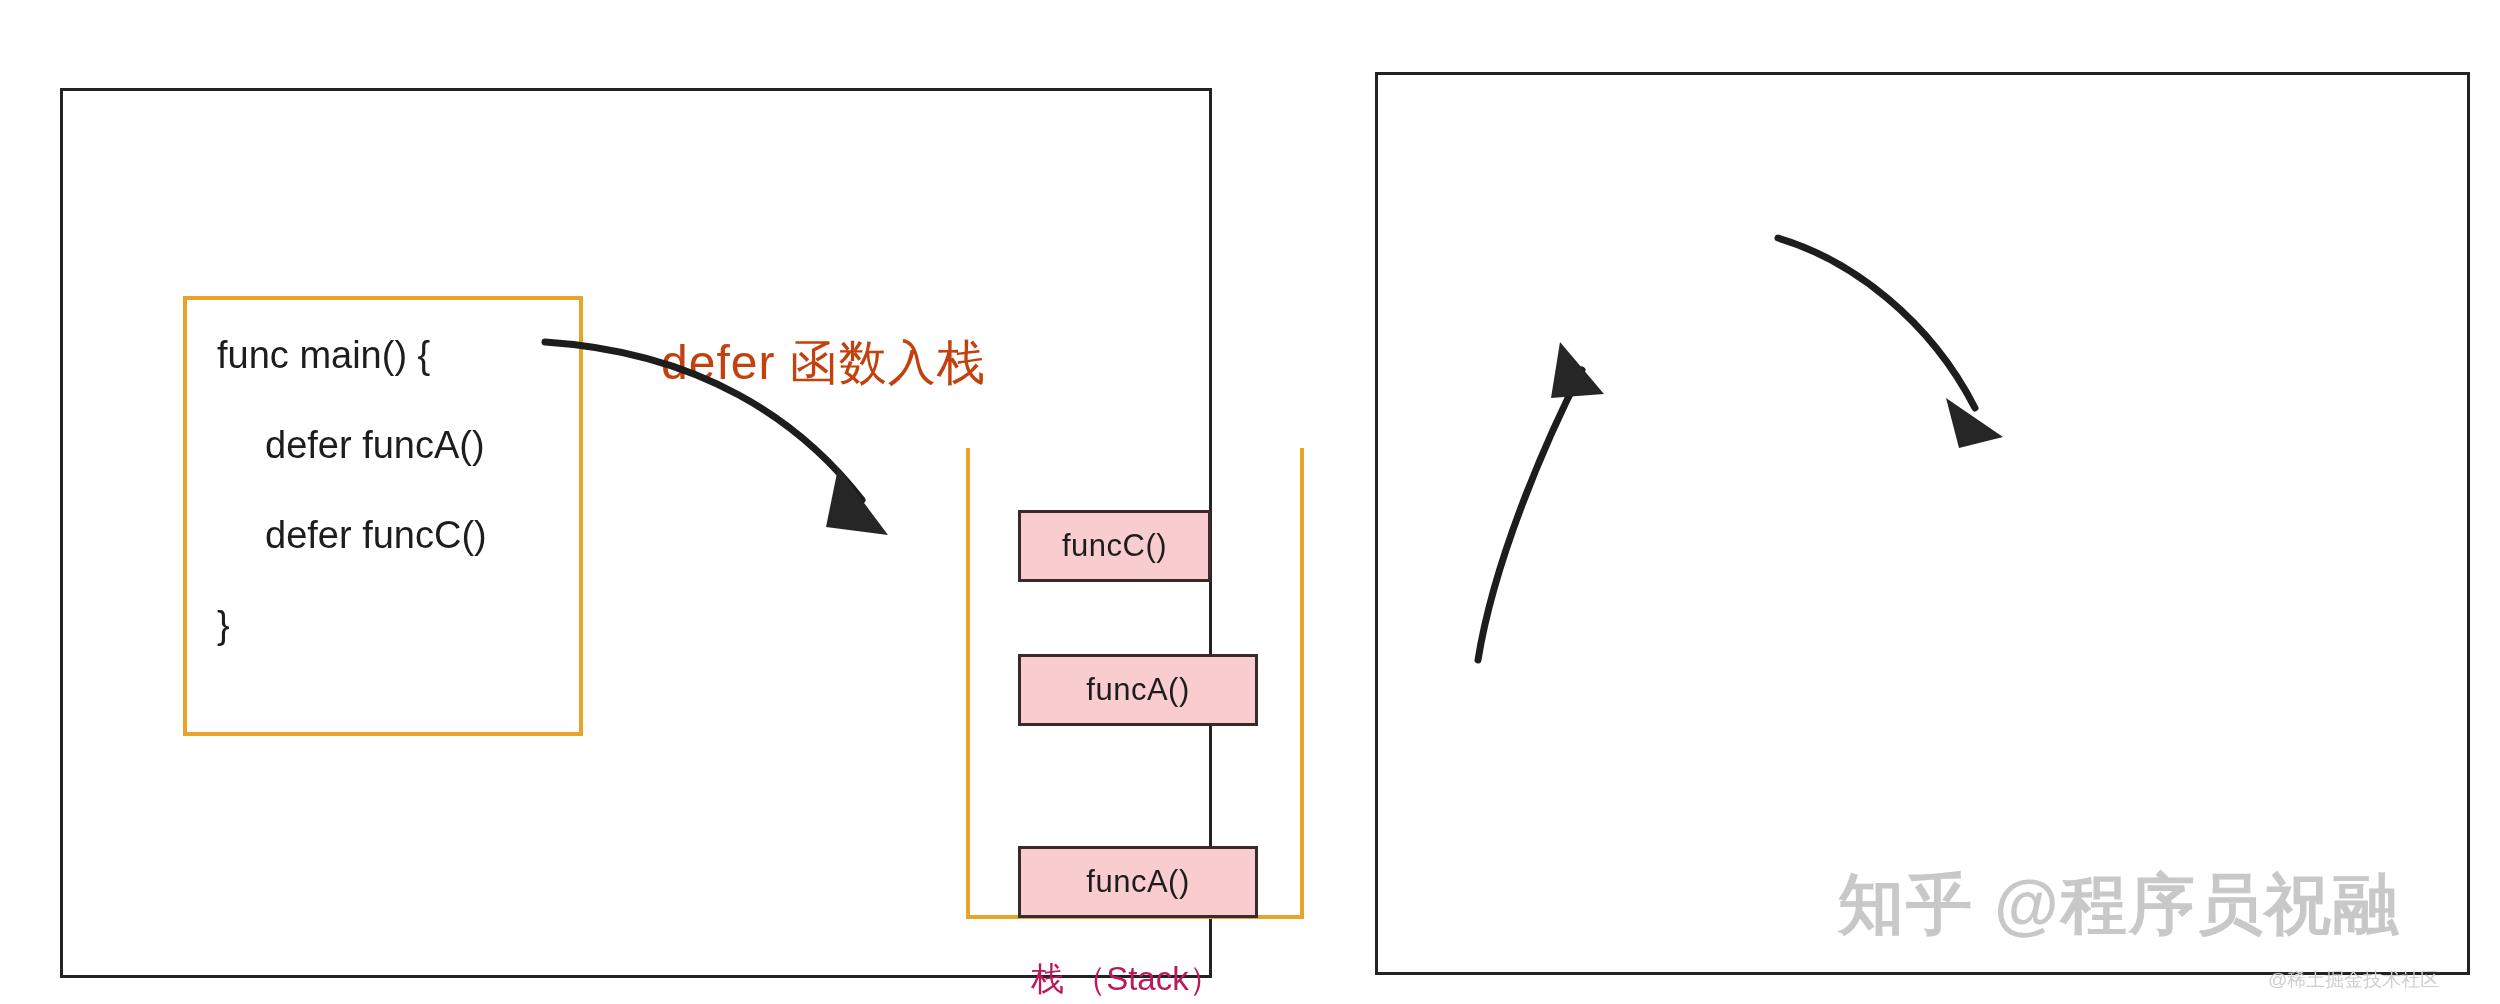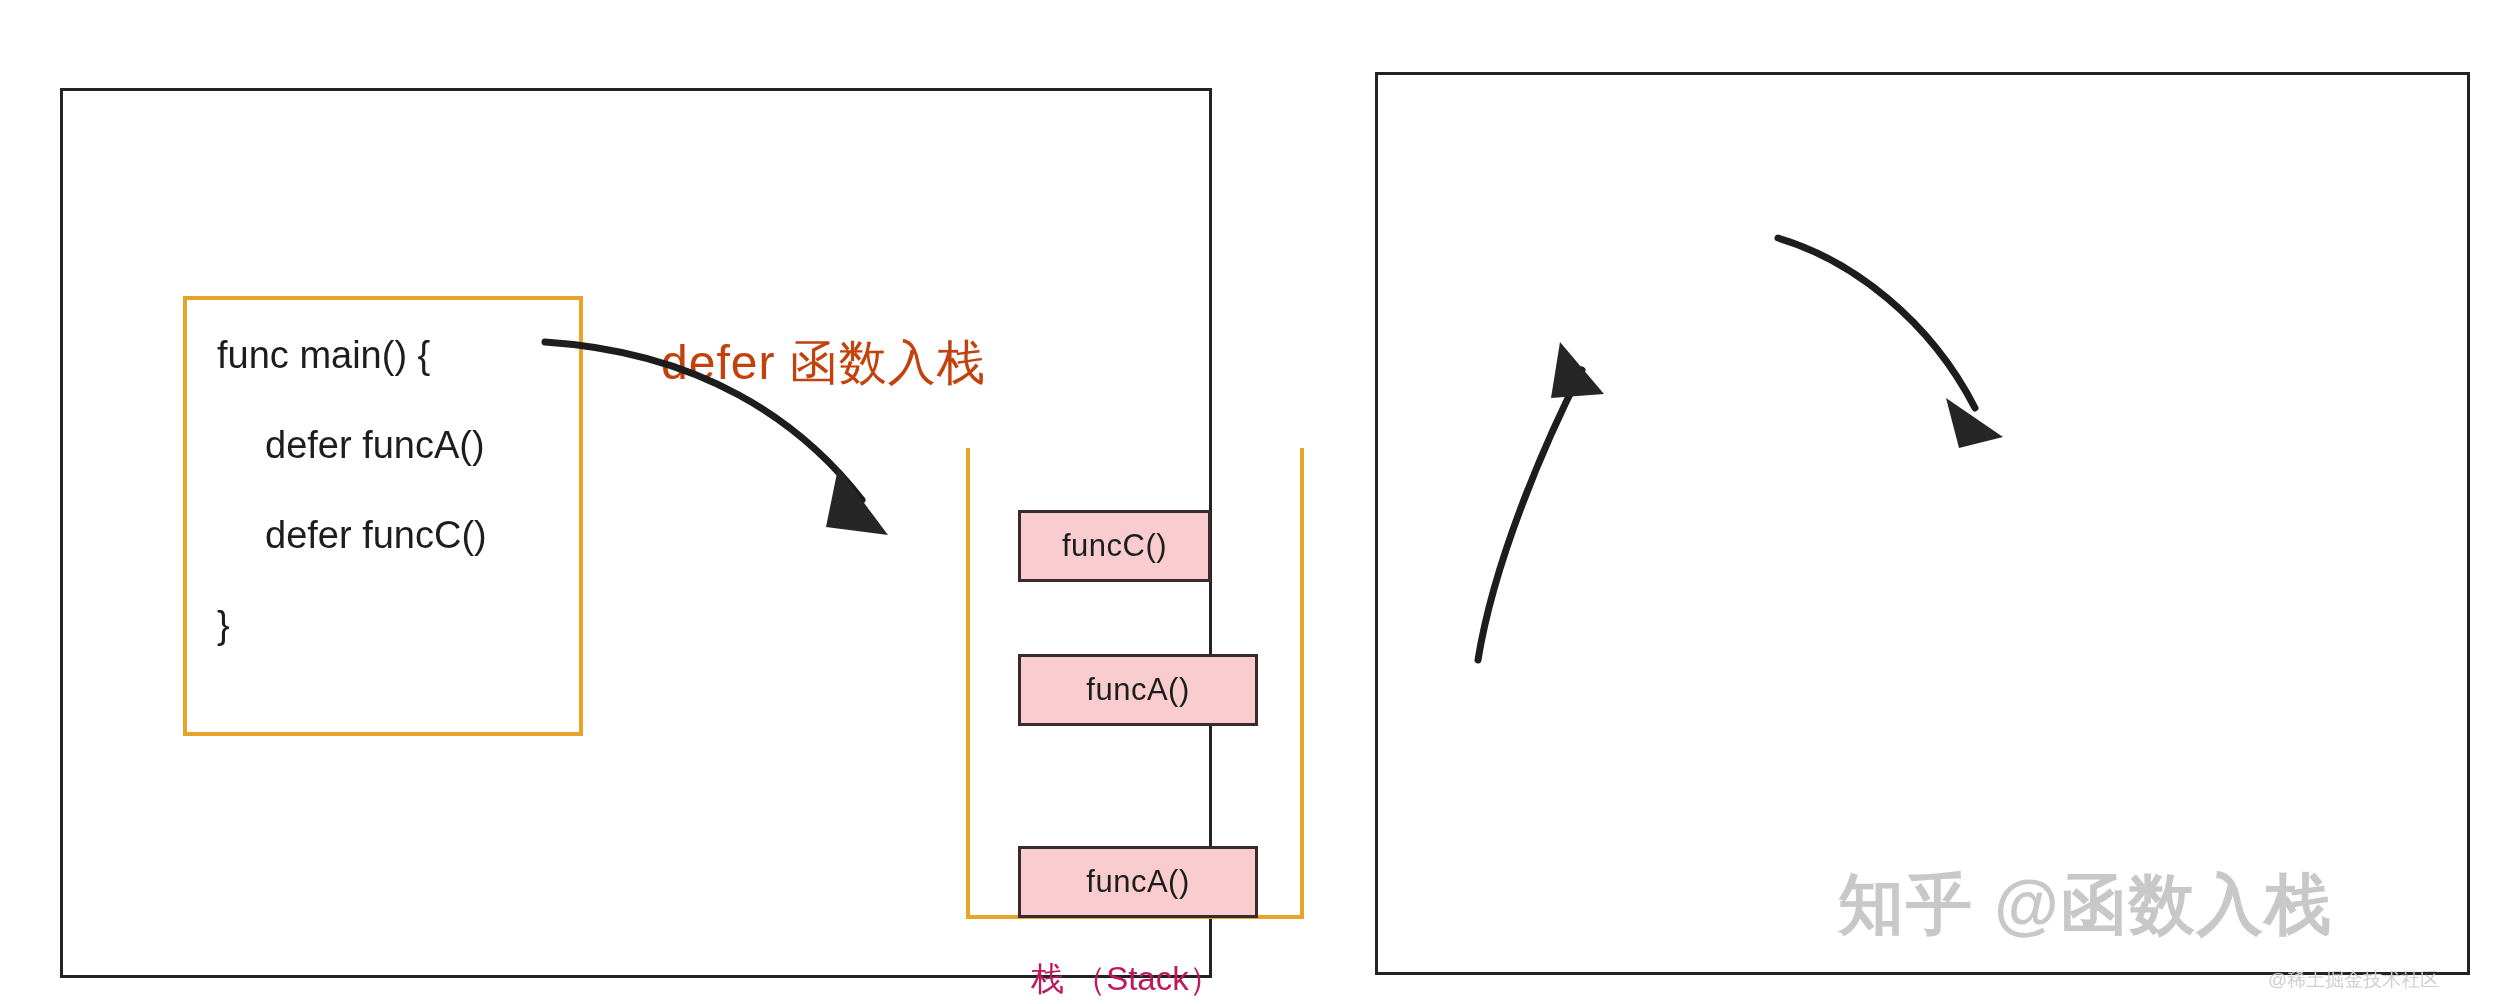--- a/index.html
+++ b/index.html
@@ -183,16 +183,16 @@
       <path d="M 1478 660 C 1494 560, 1546 440, 1582 370" fill="none" stroke="#1d1d1d" stroke-width="7" stroke-linecap="round"></path>
       <polygon points="1560,342 1604,394 1551,398" fill="#262626"></polygon>
     </g>
 
     <g>
       <path d="M 1778 238 C 1852 260, 1930 320, 1975 408" fill="none" stroke="#1d1d1d" stroke-width="7" stroke-linecap="round"></path>
       <polygon points="1946,398 2003,437 1959,448" fill="#262626"></polygon>
     </g>
   </svg>
 
-  <div id="watermark-main">知乎 @函数入栈</div>
+  <div id="watermark-main">知乎 @程序员祝融</div>
   <div id="watermark-small">@稀土掘金技术社区</div>
 
 </div>
 
 </body></html>

